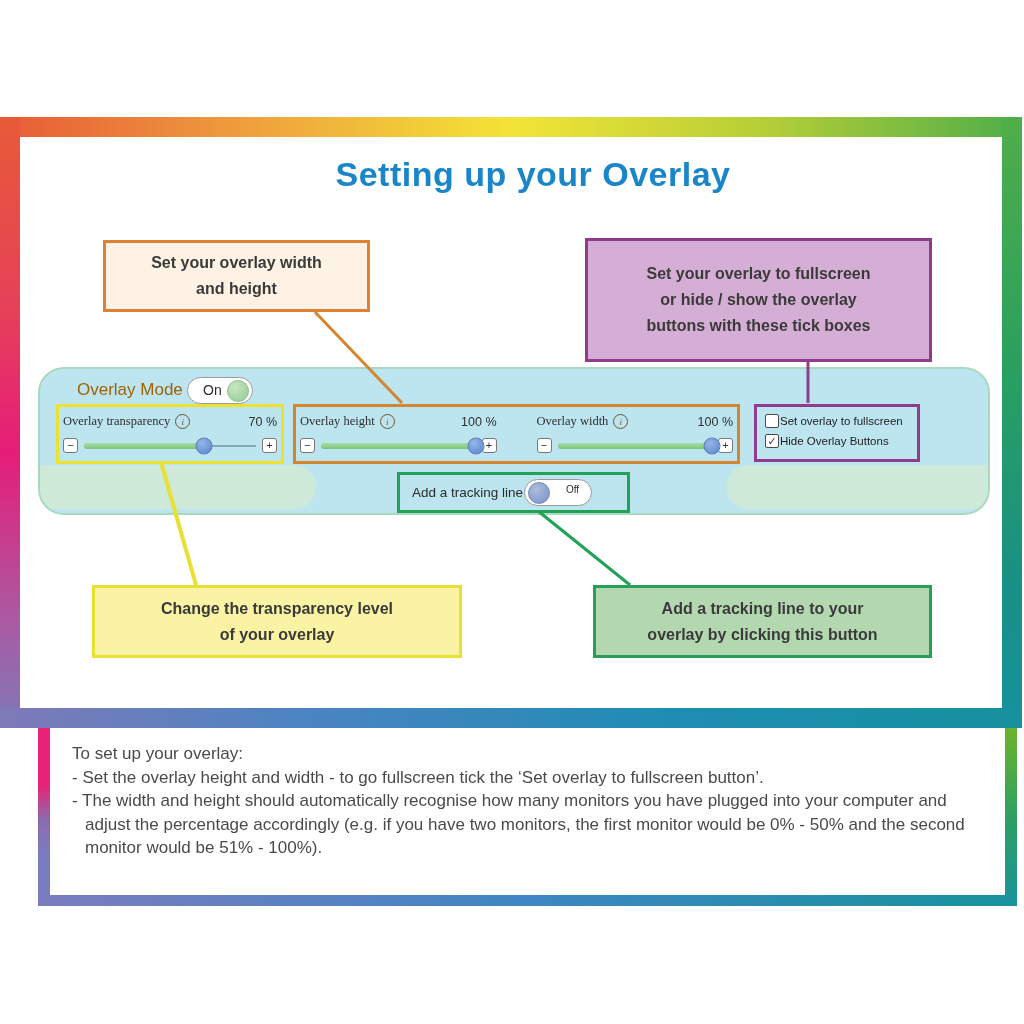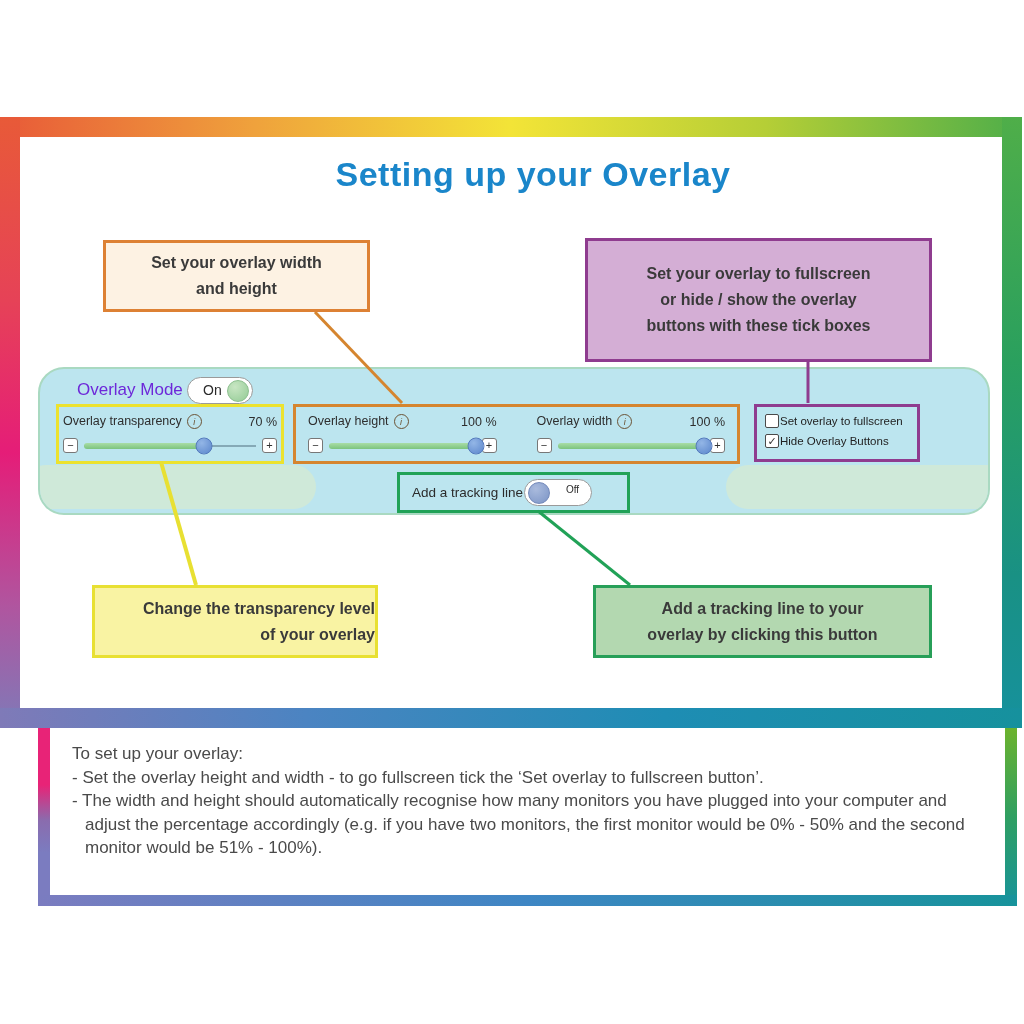--- a/index.html
+++ b/index.html
@@ -27,56 +27,56 @@
 
   
   .title{left:20px;top:155px;width:982px;text-align:center;z-index:2;
     font-size:34px;font-weight:bold;letter-spacing:.5px;color:#1a86ca;padding-left:22px;}
 
   
   .callout{position:absolute;z-index:6;display:flex;flex-direction:column;justify-content:center;
     text-align:center;font-weight:bold;font-size:16px;line-height:26px;color:#3a3a3a;box-sizing:border-box;}
   .callout.co-orange{left:103px;top:240px;width:267px;height:72px;background:#fdf2e3;border:3px solid #dd8134;}
   .callout.co-purple{left:585px;top:238px;width:347px;height:124px;background:#d4aed5;border:3px solid #8f3c8f;}
-  .callout.co-yellow{left:92px;top:585px;width:286px;height:73px;background:#f9f3a3;border:3px solid #e8e032;align-items:flex-end;}
+  .callout.co-yellow{left:92px;top:585px;width:370px;height:73px;background:#f9f3a3;border:3px solid #e8e032;}
   .callout.co-green{left:593px;top:585px;width:339px;height:73px;background:#b3d8b0;border:3px solid #279f58;}
 
   
   .lines{left:0;top:0;width:1024px;height:1024px;z-index:5;pointer-events:none;}
 
   
   .toolbar{left:38px;top:367px;width:952px;height:148px;z-index:3;
     background:#bce5ef;border:2px solid #a9d9c1;border-radius:26px;overflow:hidden;box-sizing:border-box;}
   .blob{position:absolute;background:#cfe9d9;height:44px;top:96px;border-radius:22px;}
   .blob.bl{left:-16px;width:292px;}
   .blob.br{left:686px;width:312px;}
 
-  .mode-label{position:absolute;left:37px;top:11px;font-size:17px;color:#6d28d9;}
+  .mode-label{position:absolute;left:37px;top:11px;font-size:17px;color:#a16207;}
   .toggle{position:absolute;background:#fff;border:1.5px solid #9a9a9a;border-radius:14px;box-sizing:border-box;}
   .toggle .knob{position:absolute;top:2px;width:20px;height:20px;border-radius:50%;}
   .on-toggle{left:147px;top:8px;width:66px;height:27px;}
   .on-toggle .txt{position:absolute;left:15px;top:4px;font-size:14px;color:#2b2b2b;}
   .on-toggle .knob{right:3px;background:radial-gradient(circle at 35% 30%,#c8e6c3,#93cb95);border:1px solid #8cbf8e;}
   .off-toggle{position:relative;width:68px;height:27px;background:#fff;border:1.5px solid #9a9a9a;border-radius:14px;box-sizing:border-box;flex:0 0 auto;}
   .off-toggle .txt{position:absolute;right:12px;top:4px;font-size:10px;color:#2b2b2b;}
   .off-toggle .knob{position:absolute;left:3px;top:2px;width:20px;height:20px;border-radius:50%;
     background:radial-gradient(circle at 35% 30%,#aabbdd,#7b94c6);border:1px solid #7389ba;}
 
   .frame{position:absolute;box-sizing:border-box;background:transparent;}
   .fr-yellow{left:16px;top:35px;width:228px;height:60px;border:3px solid #ece22f;}
-  .fr-orange{left:253px;top:35px;width:447px;height:60px;border:3px solid #d5852f;display:flex;gap:32px;padding:0 8px;}
+  .fr-orange{left:253px;top:35px;width:447px;height:60px;border:3px solid #d5852f;display:flex;gap:32px;padding:0 0;}
   .fr-purple{left:714px;top:35px;width:166px;height:58px;border:3px solid #8f3c8f;
     display:flex;flex-direction:column;gap:6px;padding:7px 8px;}
   .fr-green{left:357px;top:103px;width:233px;height:41px;border:3px solid #21a257;
     display:flex;align-items:center;gap:1px;padding:0 12px;font-size:13.5px;color:#2b2b2b;}
 
   .slider-group{flex:1;min-width:0;}
   .sg-head{display:flex;justify-content:space-between;align-items:center;padding:7px 4px 0 4px;
     font-size:12.5px;color:#2e2e2e;}
-  .sg-label{display:flex;gap:5px;white-space:nowrap;}
+  .sg-label{display:flex;align-items:center;gap:5px;white-space:nowrap;font-family:Liberation Serif, serif;}
   .info-icon{width:13px;height:13px;border:1.2px solid #6b5335;border-radius:50%;color:#6b5335;
     font-size:9px;font-style:italic;display:flex;align-items:center;justify-content:center;flex:0 0 auto;}
   .sg-val{white-space:nowrap;}
   .sg-slider{display:flex;align-items:center;gap:6px;padding:8px 4px 0 4px;}
   .step-btn{width:15px;height:15px;background:#fff;border:1px solid #777;border-radius:3px;
     font-size:11px;line-height:13px;text-align:center;color:#333;flex:0 0 auto;box-sizing:border-box;}
   .track{position:relative;flex:1;height:17px;}
   .track-line{position:absolute;left:0;right:0;top:8px;height:1.5px;background:#85a9b6;}
   .track-fill{position:absolute;left:0;top:6px;height:6px;border-radius:3px;
     background:linear-gradient(#a9dda6,#7cc47e);}

